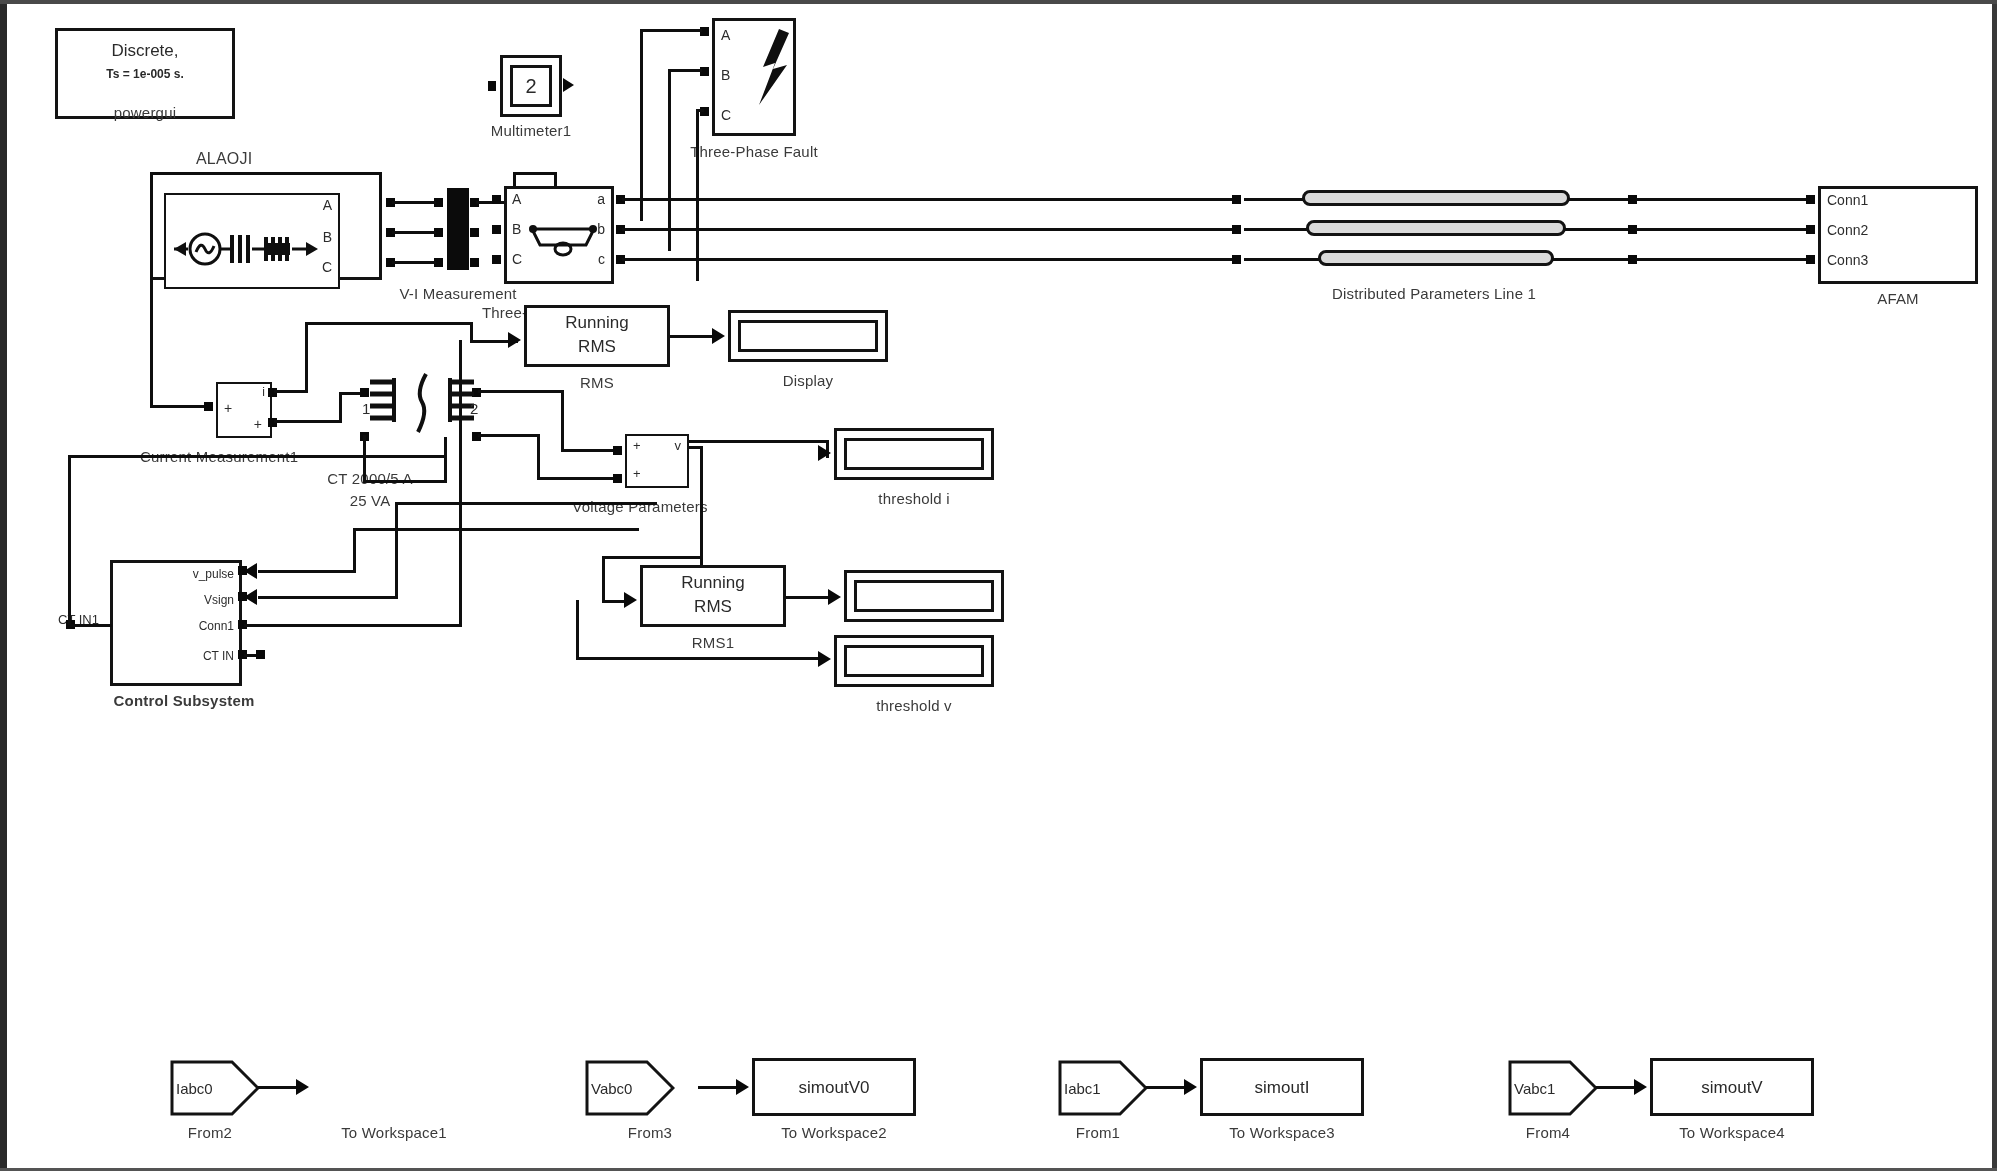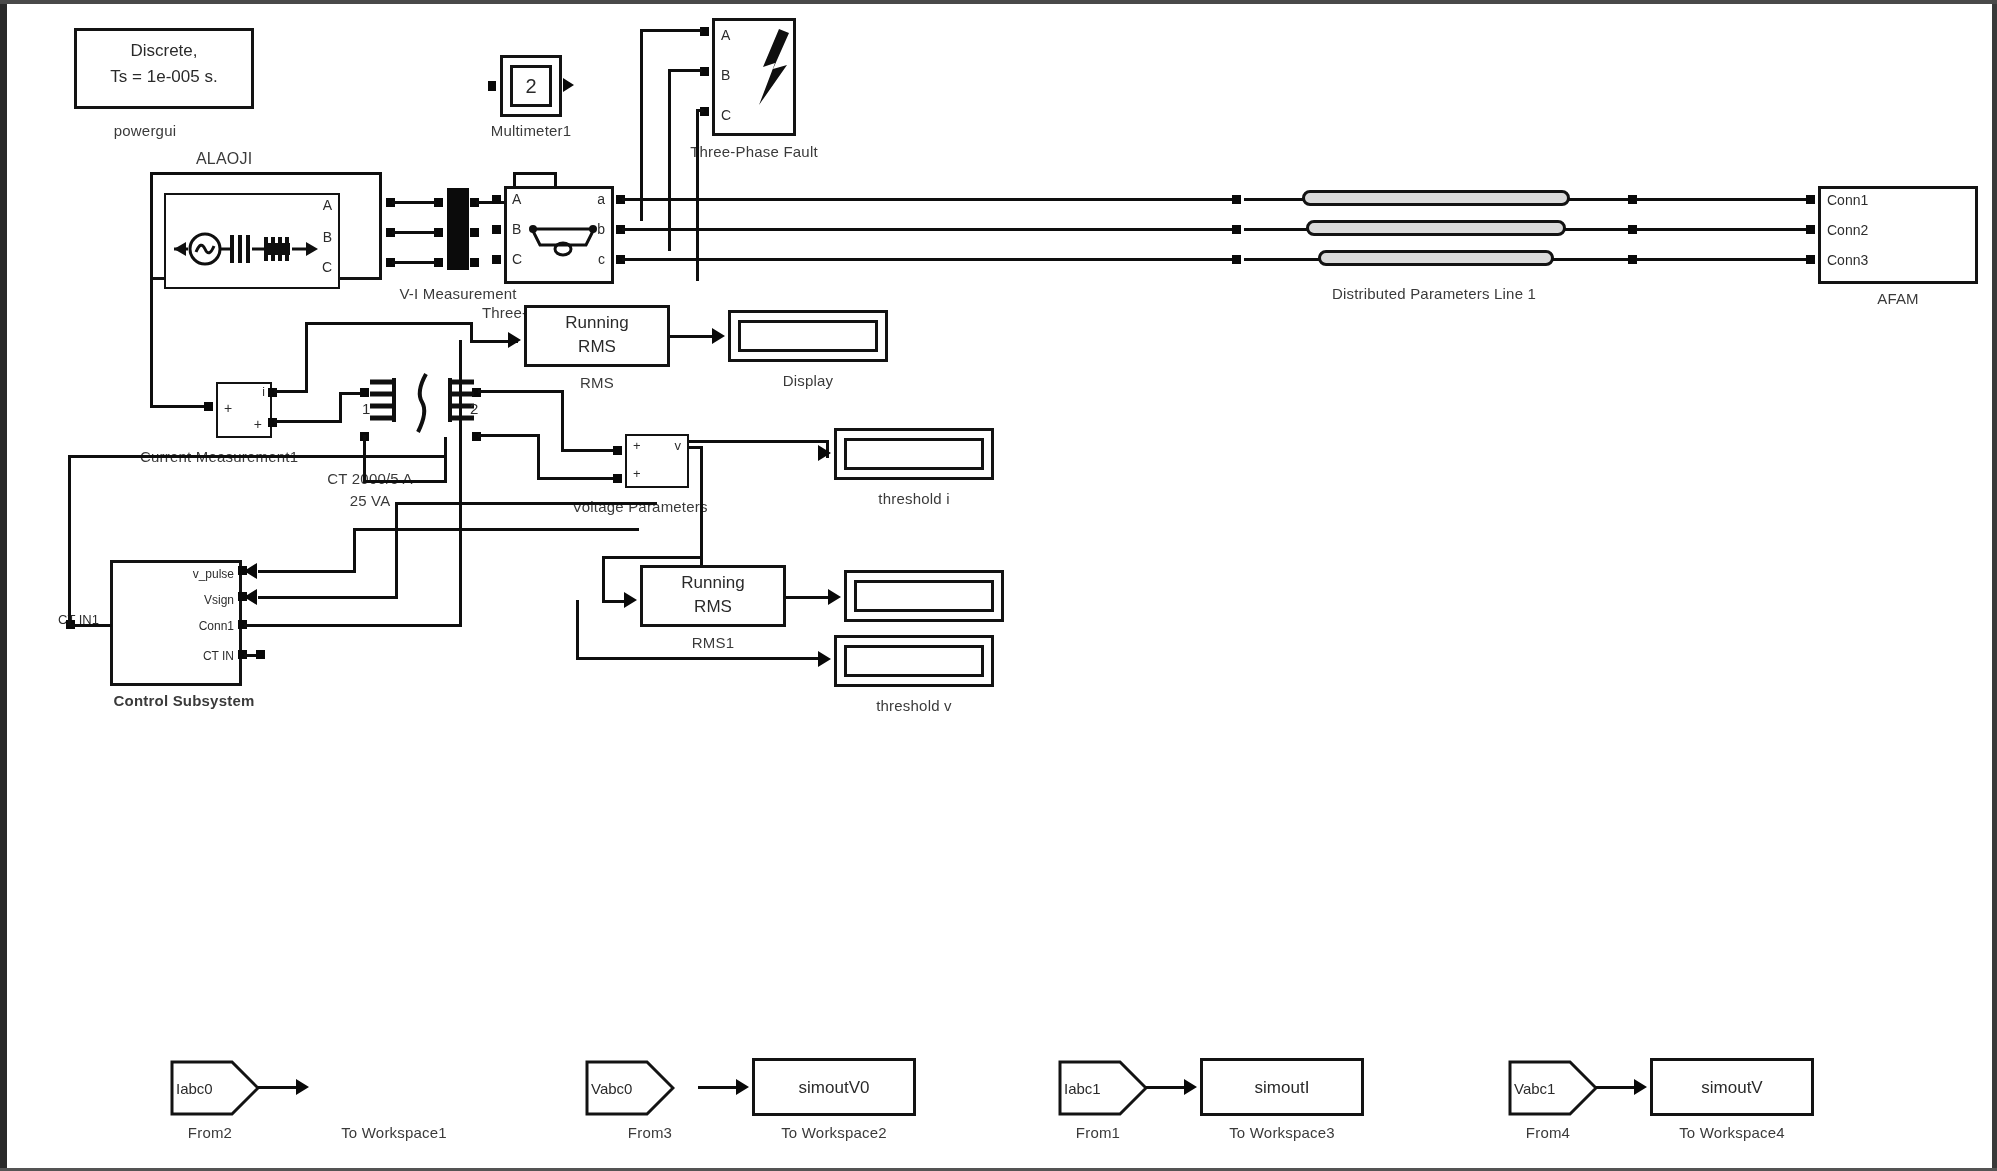--- a/index.html
+++ b/index.html
@@ -44,25 +44,25 @@
 </head>
 <body>
 
 <div id="stage">
 
   <div class="scan-edge-left"></div>
   <div class="scan-edge-right"></div>
   <div class="scan-edge-top"></div>
   <div class="scan-edge-bottom"></div>
 
-  <div class="blk" style="left:55px;top:28px;width:180px;height:81px;margin-left:19px;">
+  <div class="blk" style="left:55px;top:28px;width:180px;height:91px;">
     <div class="blktext" style="top:10px;font-size:17px;">Discrete,</div>
-    <div class="blktext" style="top:36px;font-size:17px;">Ts = 1e-005 s.</div>
-  </div>
-  <div class="lbl c" style="left:145px;top:122px;">powergui</div>
+    <div class="blktext" style="top:36px;font-size:12px;font-weight:bold;">Ts = 1e-005 s.</div>
+  </div>
+  <div class="lbl c" style="left:145px;top:104px;">powergui</div>
 
   <div class="blk" style="left:500px;top:55px;width:62px;height:62px;">
     <div style="position:absolute;left:7px;top:7px;right:7px;bottom:7px;border:3px solid #151515;"></div>
     <div class="blktext" style="top:17px;font-size:20px;">2</div>
   </div>
   <div class="port" style="left:488px;top:81px;width:8px;height:10px;"></div>
   <div class="arrow" style="left:563px;top:78px;border-left-width:11px;border-top-width:7px;border-bottom-width:7px;"></div>
   <div class="lbl c" style="left:531px;top:122px;">Multimeter1</div>
 
   <div class="blk" style="left:712px;top:18px;width:84px;height:118px;">

